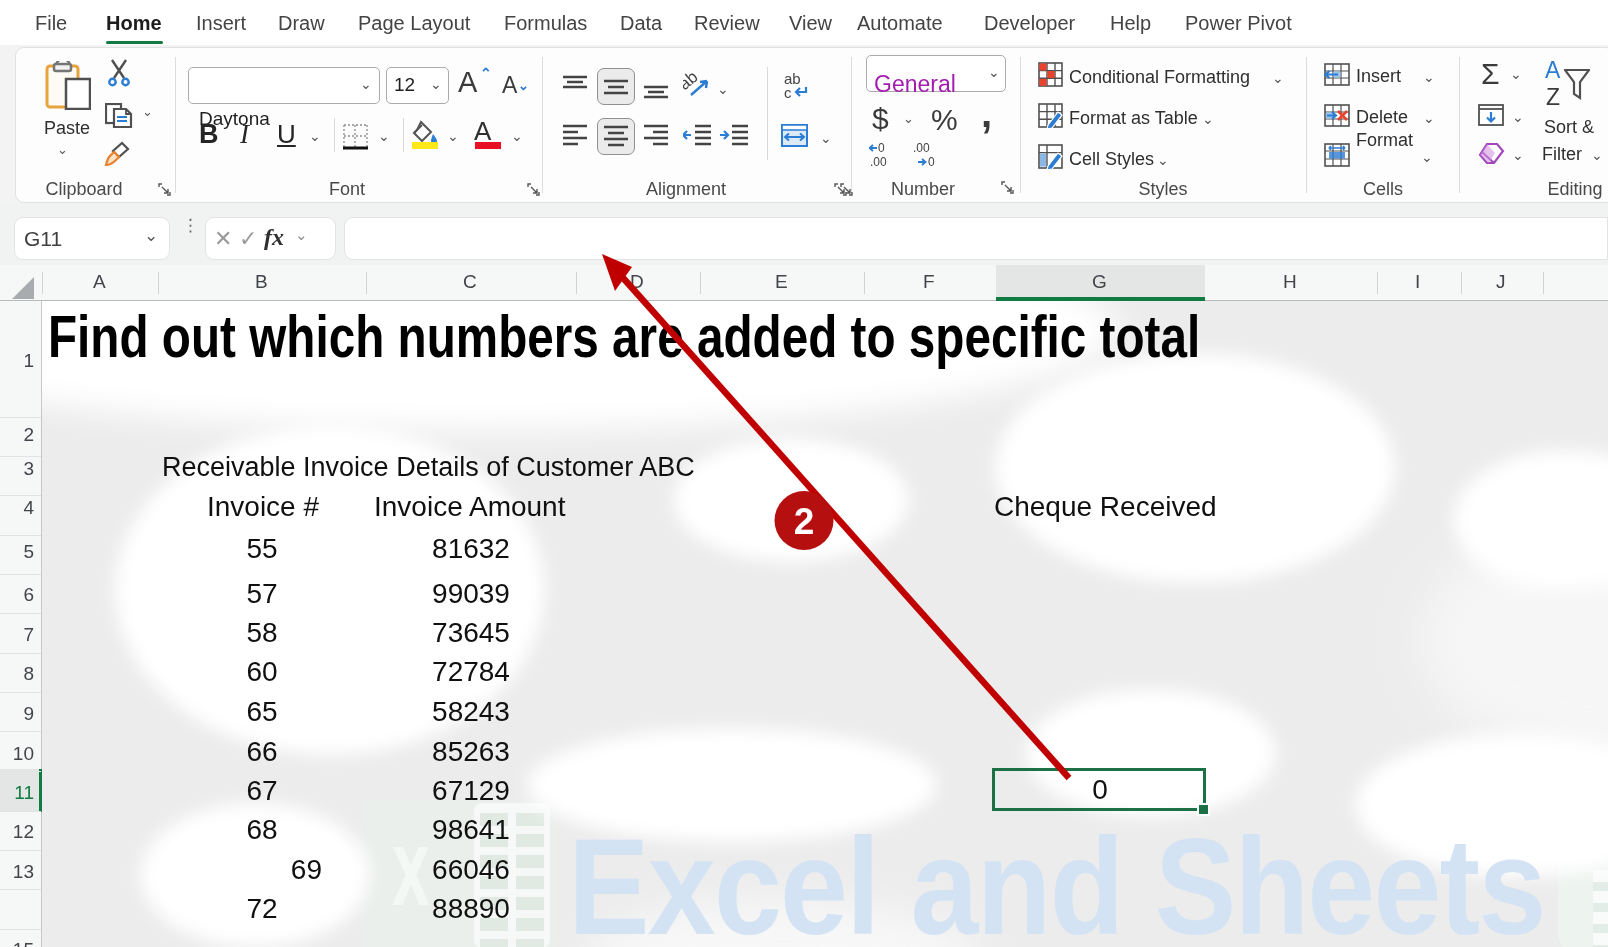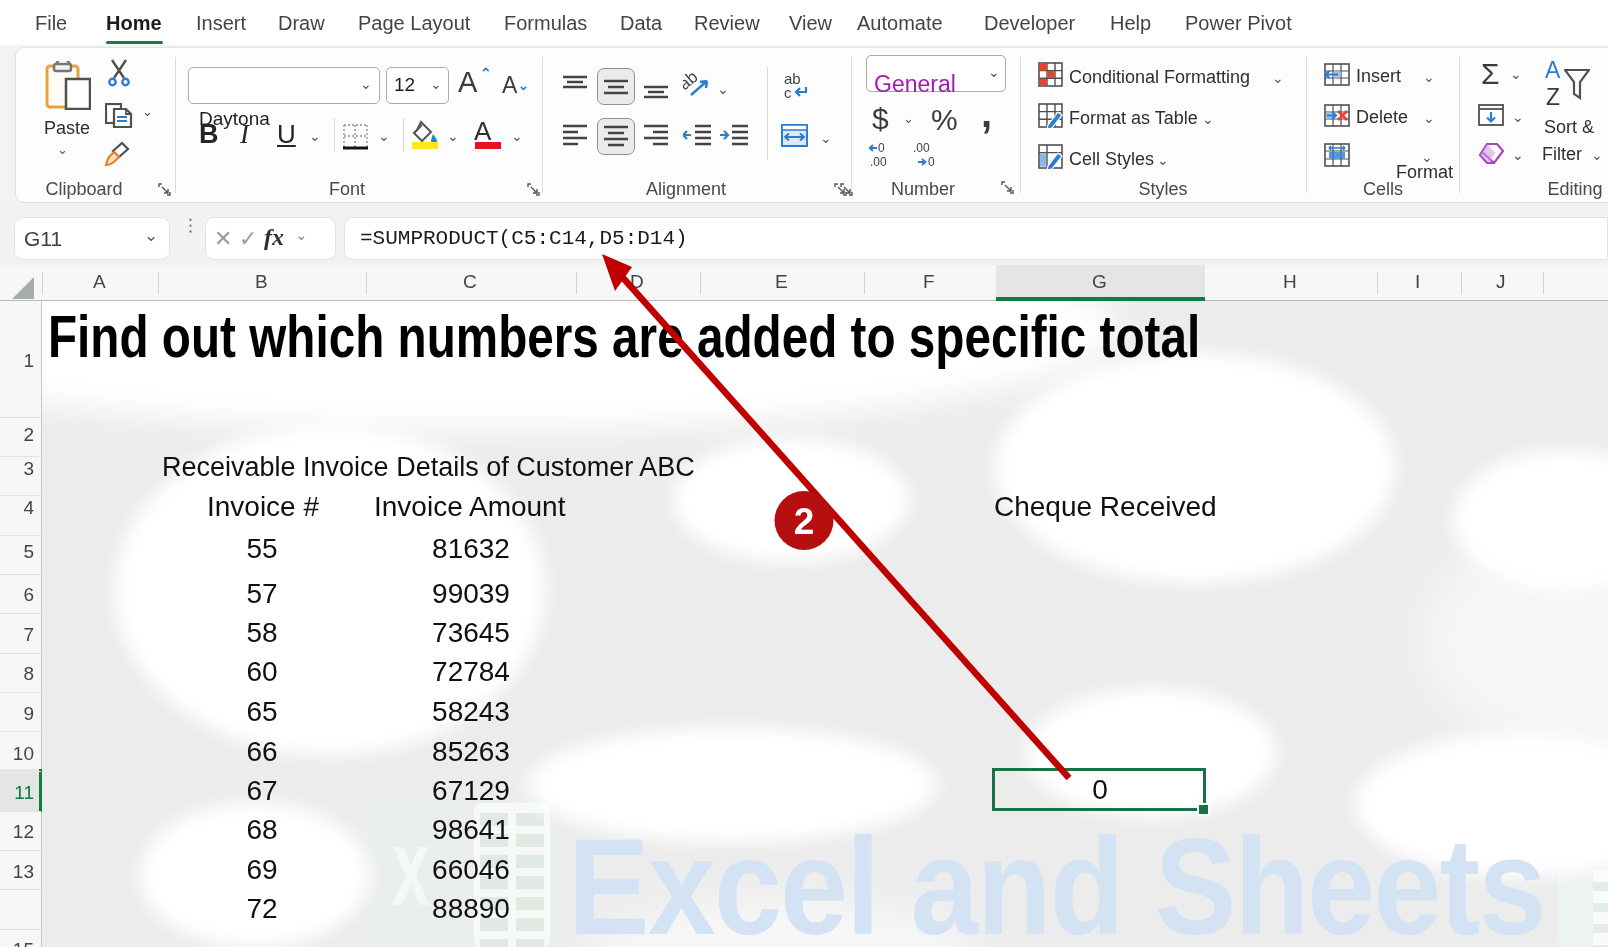--- a/index.html
+++ b/index.html
@@ -249,21 +249,21 @@
     <path d="M14 7 l9 9 M23 7 l-9 9" stroke="#e8412e" stroke-width="2.6"></path>
   </svg>
   <div class="rtext" style="left:1356px;top:62px;">Delete</div>
   <div class="chev" style="left:1423px;top:65px;font-size:14px;">⌄</div>
   <svg class="abs" style="left:1324px;top:98px;" width="26" height="24" viewBox="0 0 26 24">
     <rect x="1" y="1" width="24" height="22" fill="#fff" stroke="#505050" stroke-width="1.6"></rect>
     <path d="M1 8 h24 M1 16 h24 M9 1 v22 M17 1 v22" stroke="#505050" stroke-width="1.2"></path>
     <rect x="5" y="9" width="16" height="6.5" fill="#2b7cd3" opacity="0.8"></rect>
     <path d="M5 5 h16 M5 5 l2 -2 M5 5 l2 2 M21 5 l-2 -2 M21 5 l-2 2" stroke="#2b7cd3" stroke-width="1.6" fill="none"></path>
   </svg>
-  <div class="rtext" style="left:1356px;top:117px;margin-left:40px;">Format</div>
+  <div class="rtext" style="left:1356px;top:85px;">Format</div>
   <div class="chev" style="left:1421px;top:104px;font-size:14px;">⌄</div>
 
   <div class="abs" style="left:1481px;top:12px;font-size:30px;color:#3b3b3b;">Σ</div>
   <div class="chev" style="left:1510px;top:21px;font-size:14px;">⌄</div>
   <div class="abs" style="left:1545px;top:12px;font-size:23px;color:#2b7cd3;">A</div>
   <div class="abs" style="left:1546px;top:39px;font-size:23px;color:#3b3b3b;">Z</div>
   <svg class="abs" style="left:1564px;top:24px;" width="26" height="32" viewBox="0 0 26 32">
     <path d="M1 1 h24 l-9 12 v16 l-6 -4 v-12 z" fill="none" stroke="#505050" stroke-width="2.2"></path>
   </svg>
   <svg class="abs" style="left:1478px;top:59px;" width="26" height="22" viewBox="0 0 26 22">
@@ -288,21 +288,20 @@
   <div class="fbox" style="left:14px;width:156px;"></div>
   <div class="abs" style="left:24px;top:24px;font-size:21px;color:#3f3f3f;">G11</div>
   <div class="abs" style="left:144px;top:22px;color:#5a5a5a;font-size:17px;">⌄</div>
   <div class="abs" style="left:182px;top:19px;font-size:17px;color:#6a6a6a;letter-spacing:0;line-height:8px;">⋮</div>
   <div class="fbox" style="left:205px;width:131px;"></div>
   <div class="abs" style="left:214px;top:23px;font-size:22px;color:#9a9a9a;">✕</div>
   <div class="abs" style="left:239px;top:23px;font-size:22px;color:#9a9a9a;">✓</div>
   <div class="abs" style="left:264px;top:21px;font-size:24px;color:#2f2f2f;font-family:'Liberation Serif',serif;font-style:italic;font-weight:700;">fx</div>
   <div class="abs" style="left:295px;top:23px;color:#8a8a8a;font-size:15px;">⌄</div>
   <div class="fbox" style="left:344px;width:1264px;border-radius:9px 0 0 9px;"></div>
-  <div class="abs" style="left:360px;top:24px;font-size:21px;color:#1a1a1a;font-family:'Liberation Mono',monospace;">=SUMPRODUCT(C5:C14,D5:D14)</div>
 </div>
 
 <div class="abs" id="colhdr">
   <svg class="abs" style="left:12px;top:12px;" width="23" height="23">
       <polygon points="22,0 22,22 0,22" fill="#a9acae"></polygon>
     </svg>
   <div class="abs" style="left:996px;top:0;width:209px;height:36px;background:#e4e6e5;"></div>
   <div class="abs" style="left:996px;top:32px;width:209px;height:4px;background:#107c41;"></div>
   <div class="colL" style="left:93px;">A</div>
   <div class="colL" style="left:255px;">B</div>
@@ -405,21 +404,21 @@
   <div class="num" style="left:160px;top:355px;">60</div>
     <div class="num" style="left:369px;top:355px;">72784</div>
   <div class="num" style="left:160px;top:395px;">65</div>
     <div class="num" style="left:369px;top:395px;">58243</div>
   <div class="num" style="left:160px;top:435px;">66</div>
     <div class="num" style="left:369px;top:435px;">85263</div>
   <div class="num" style="left:160px;top:474px;text-align:center;">67</div>
     <div class="num" style="left:369px;top:474px;">67129</div>
   <div class="num" style="left:160px;top:513px;">68</div>
     <div class="num" style="left:369px;top:513px;">98641</div>
-  <div class="num" style="left:160px;top:553px;">69</div>
+  <div class="num" style="left:160px;top:553px;text-align:right;">69</div>
     <div class="num" style="left:369px;top:553px;">66046</div>
   <div class="num" style="left:160px;top:592px;">72</div>
     <div class="num" style="left:369px;top:592px;">88890</div>
 
   <div class="abs" style="left:950px;top:467px;width:214px;height:43px;border:3px solid #1b7145;box-sizing:border-box;"></div>
   <div class="num" style="left:998px;top:473px;">0</div>
   <div class="abs" style="left:1155px;top:502px;width:13px;height:13px;background:#fff;"></div>
   <div class="abs" style="left:1157px;top:504px;width:9px;height:9px;background:#1b7145;"></div>
 </div>
 

